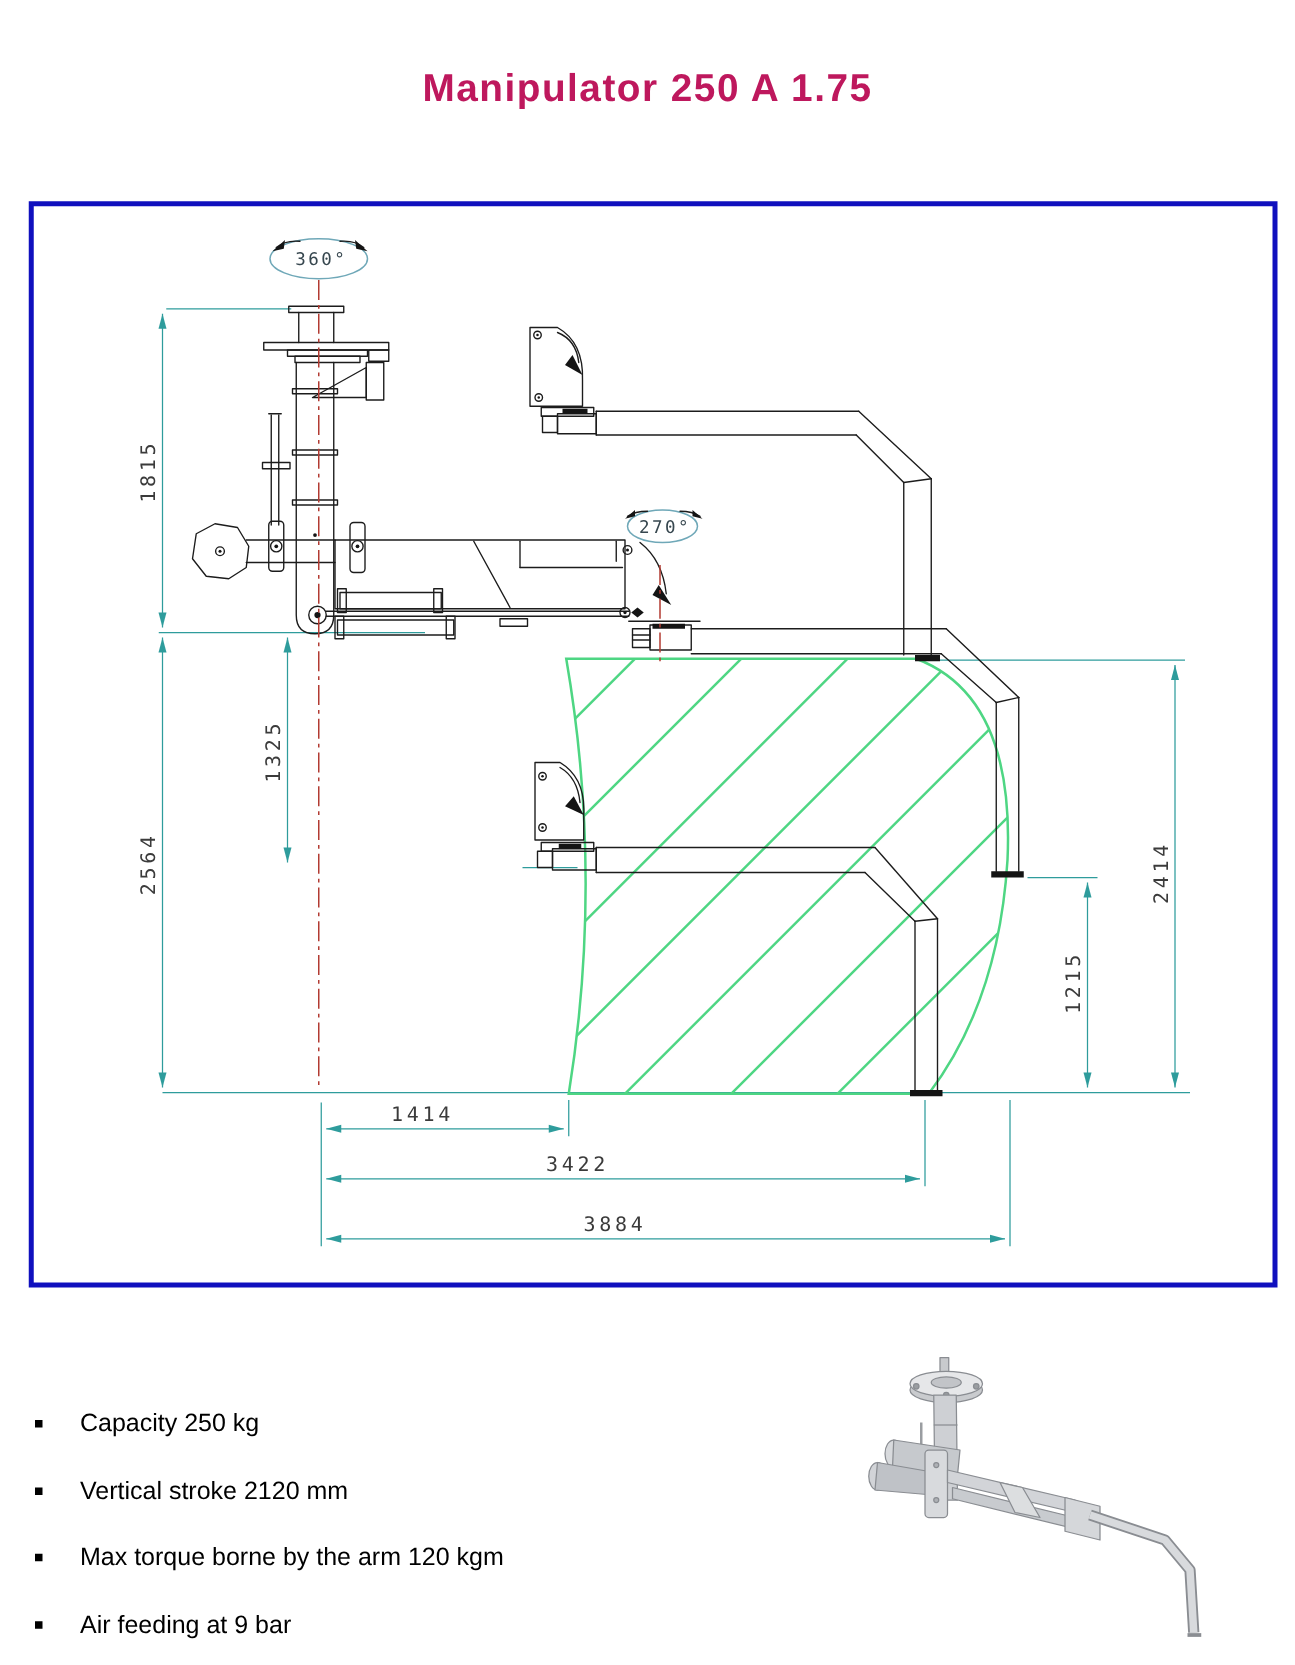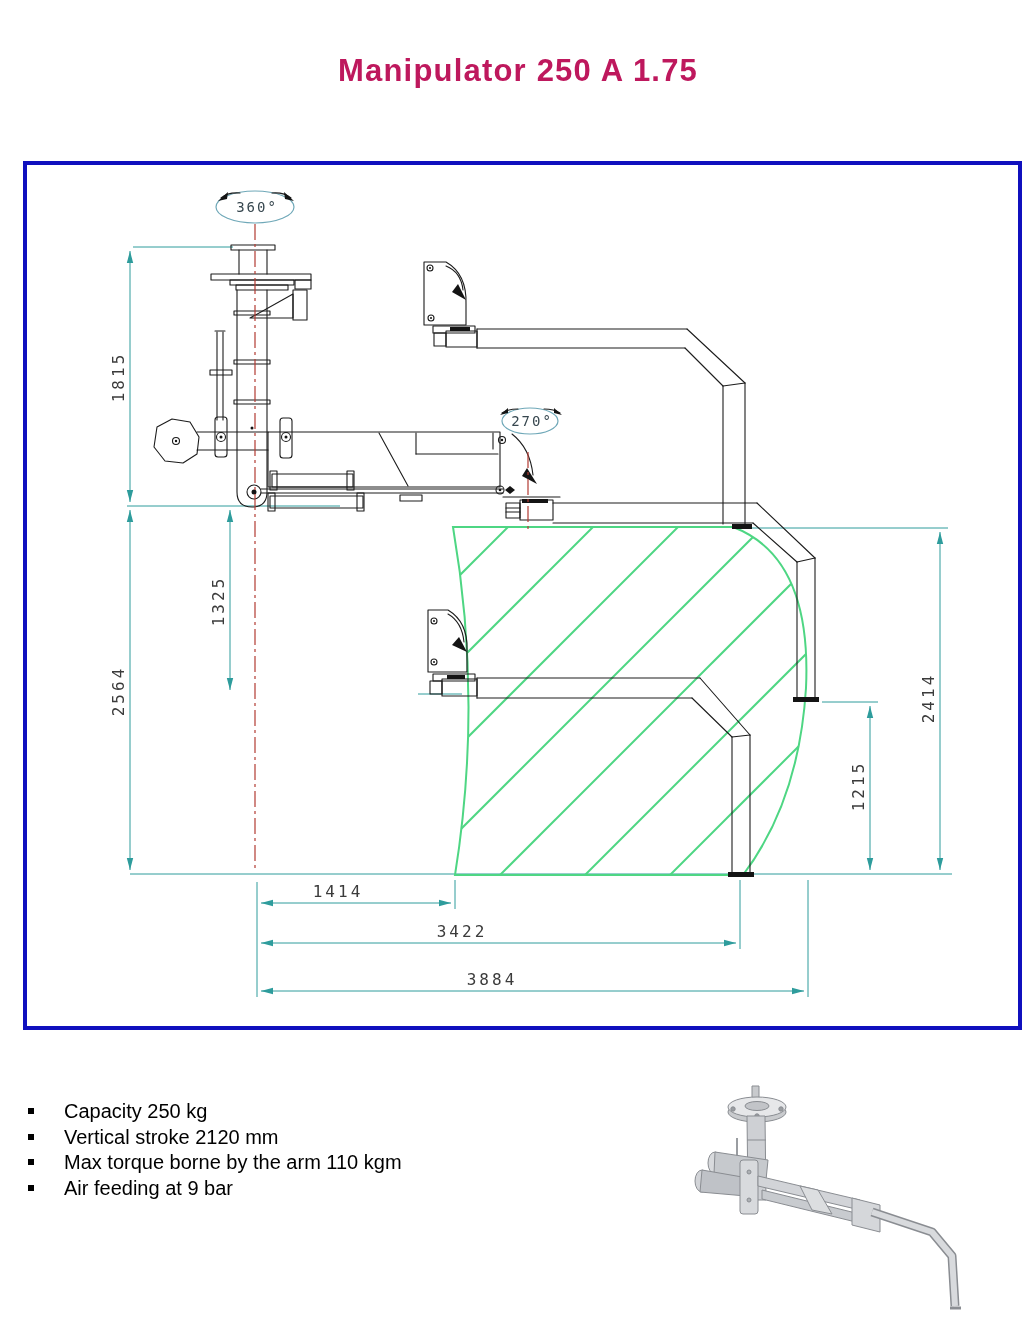--- a/index.html
+++ b/index.html
@@ -2,21 +2,21 @@
 <html><head>
 <meta charset="utf-8">
 <style>
   html,body{margin:0;padding:0;background:#fff;}
   .page{position:relative;width:1036px;height:1332px;background:#fff;overflow:hidden;
         font-family:"Liberation Sans", sans-serif;}
   .title{position:absolute;top:16px;left:0;width:100%;text-align:center;
          font-size:31px;font-weight:bold;letter-spacing:1.2px;color:#be185d;margin-top:37px;}
   .drawing-svg{position:absolute;left:0;top:0;width:1036px;height:1332px;}
   .specs{position:absolute;left:22px;top:1100px;list-style:none;margin:0;padding:0;}
-  .specs li{display:flex;align-items:flex-start;height:25.7px;font-size:20px;color:#000;}
+  .specs li{display:flex;align-items:flex-start;height:25.7px;font-size:20px;color:#000;margin-top:28px;}
   .specs .bullet{display:inline-block;width:6px;height:6px;background:#000;
                  margin:8px 30px 0 6px;flex:0 0 auto;}
   
   .dimtxt{font-family:"DejaVu Sans Mono", monospace;font-size:16px;letter-spacing:3px;fill:#3b3b3b;}
   .rottxt{font-family:"DejaVu Sans Mono", monospace;font-size:14px;letter-spacing:2px;fill:#37474f;}
   .teal{stroke:#2e9c9c;stroke-width:1;fill:none;}
   .green{stroke:#4ed683;stroke-width:2;fill:none;}
   .redcl{stroke:#b23b32;stroke-width:1.2;fill:none;stroke-dasharray:16 4 3 4;}
   .blk{stroke:#1c1c1c;stroke-width:1.1;fill:none;stroke-linejoin:round;stroke-linecap:round;}
   .blkf{fill:#141414;stroke:none;}
@@ -266,21 +266,21 @@
     <li>
       <span class="bullet"></span>
       <span>Capacity 250 kg</span>
     </li>
     <li>
       <span class="bullet"></span>
       <span>Vertical stroke 2120 mm</span>
     </li>
     <li>
       <span class="bullet"></span>
-      <span>Max torque borne by the arm 110 kgm</span>
+      <span>Max torque borne by the arm 120 kgm</span>
     </li>
     <li>
       <span class="bullet"></span>
       <span>Air feeding at 9 bar</span>
     </li>
   </ul>
 
 </div>
 
 </body></html>

